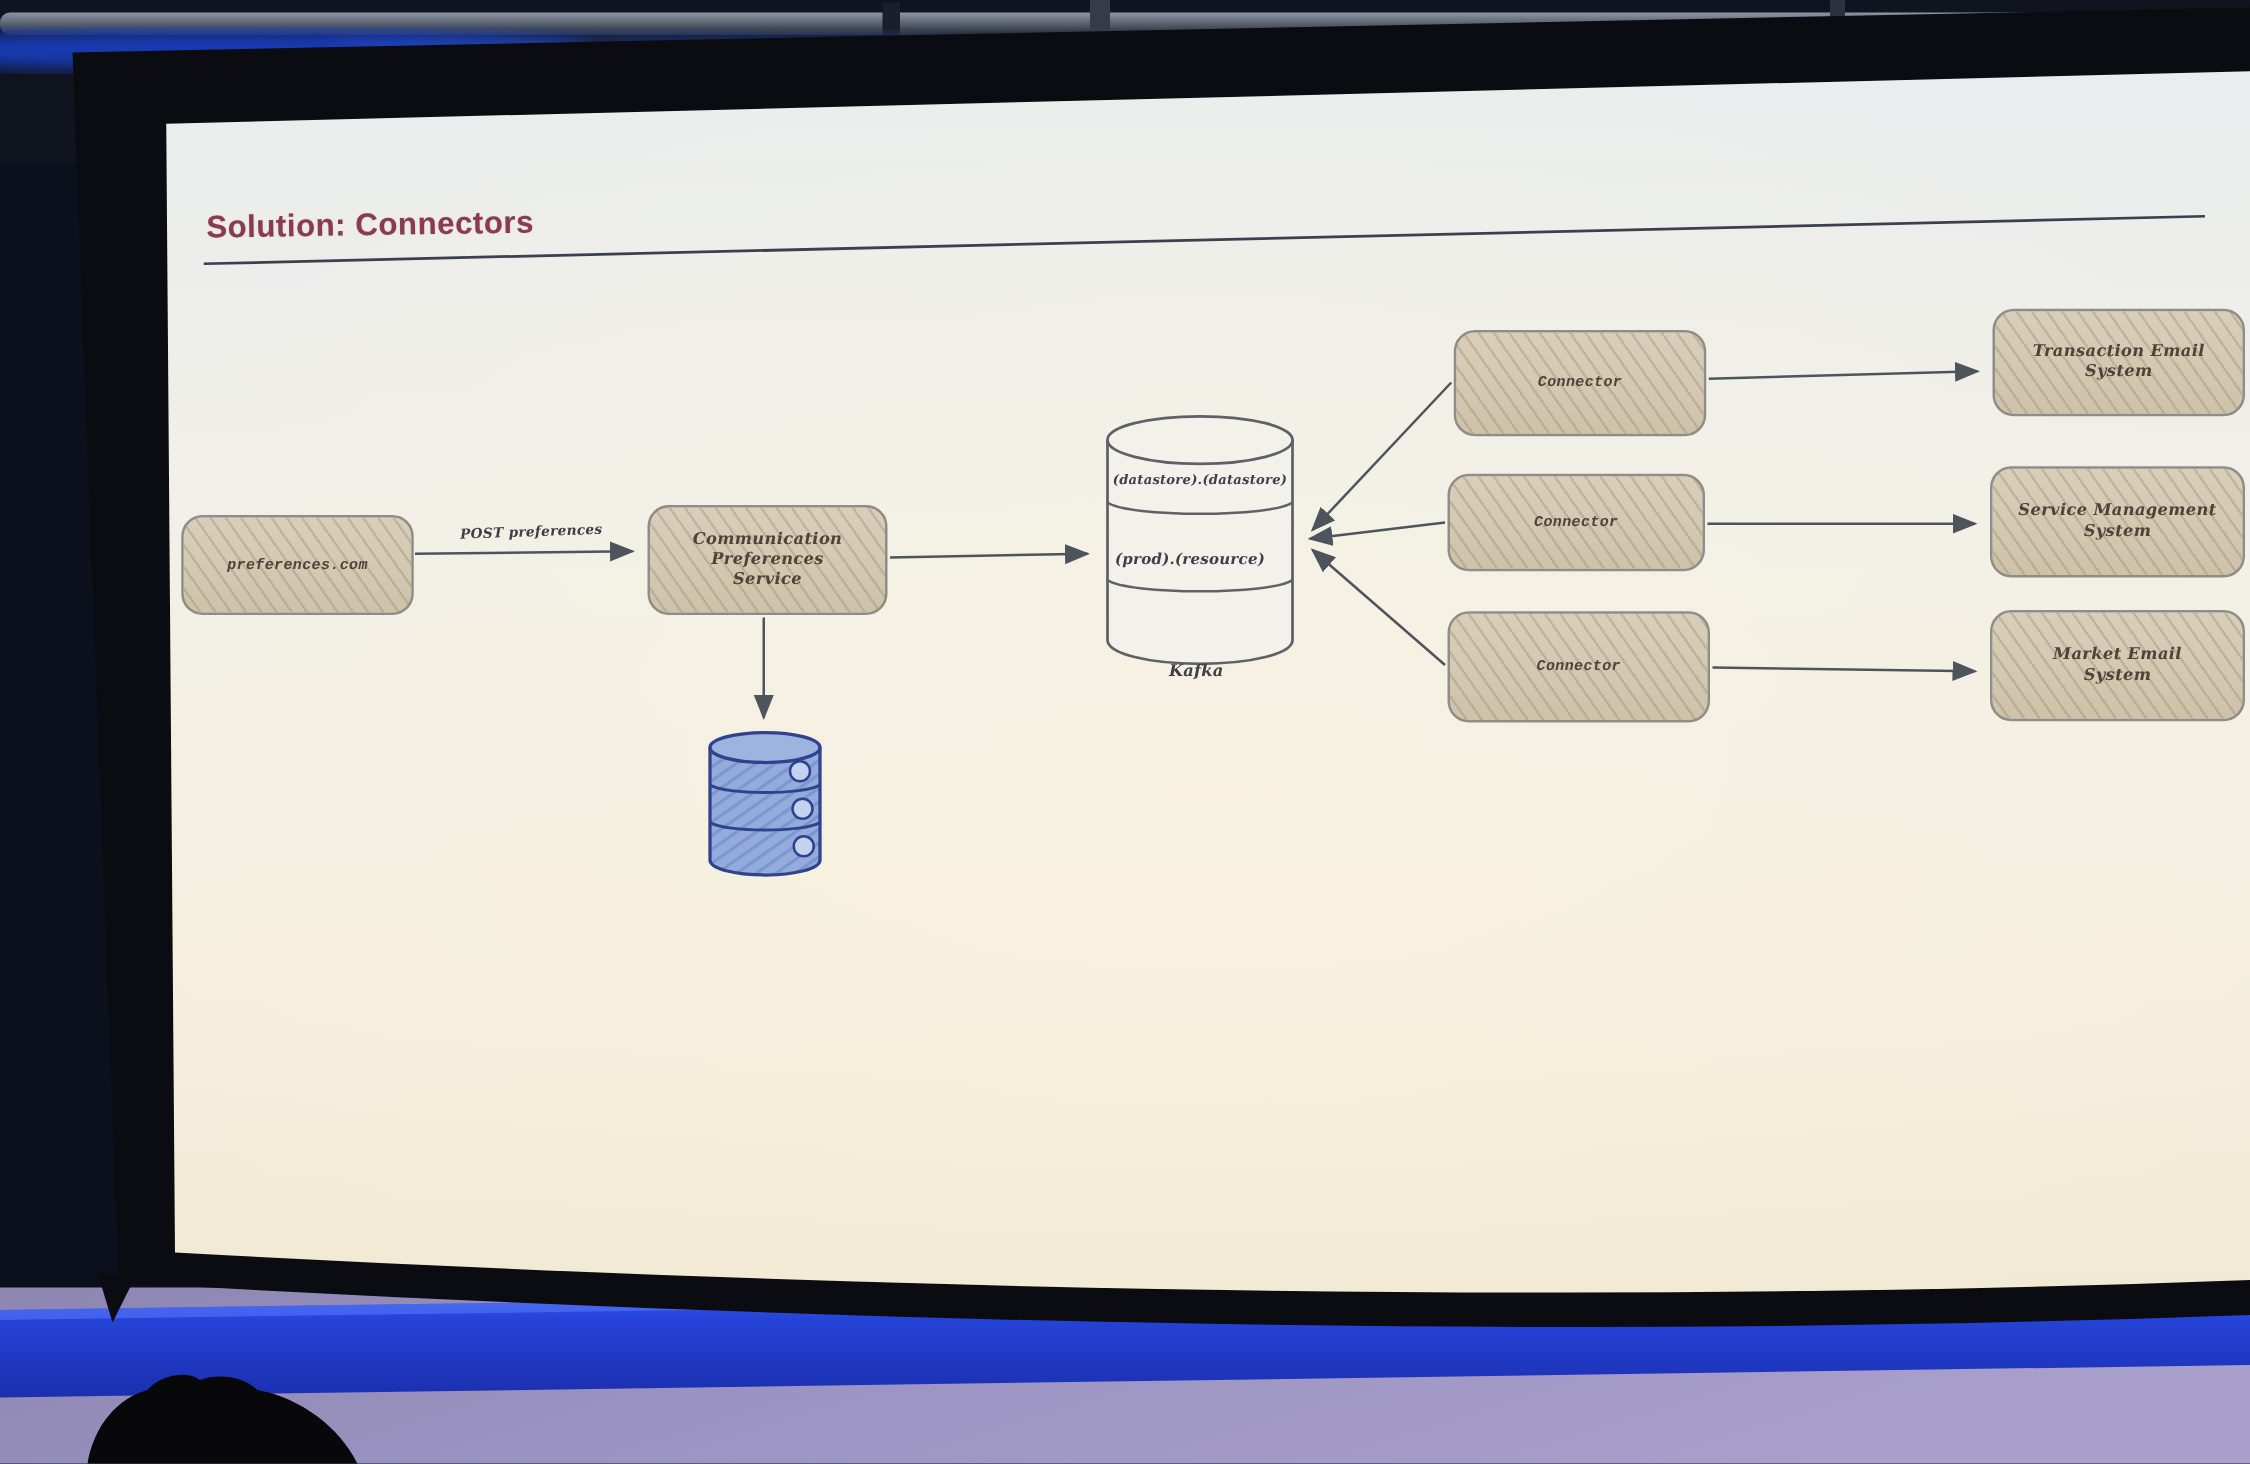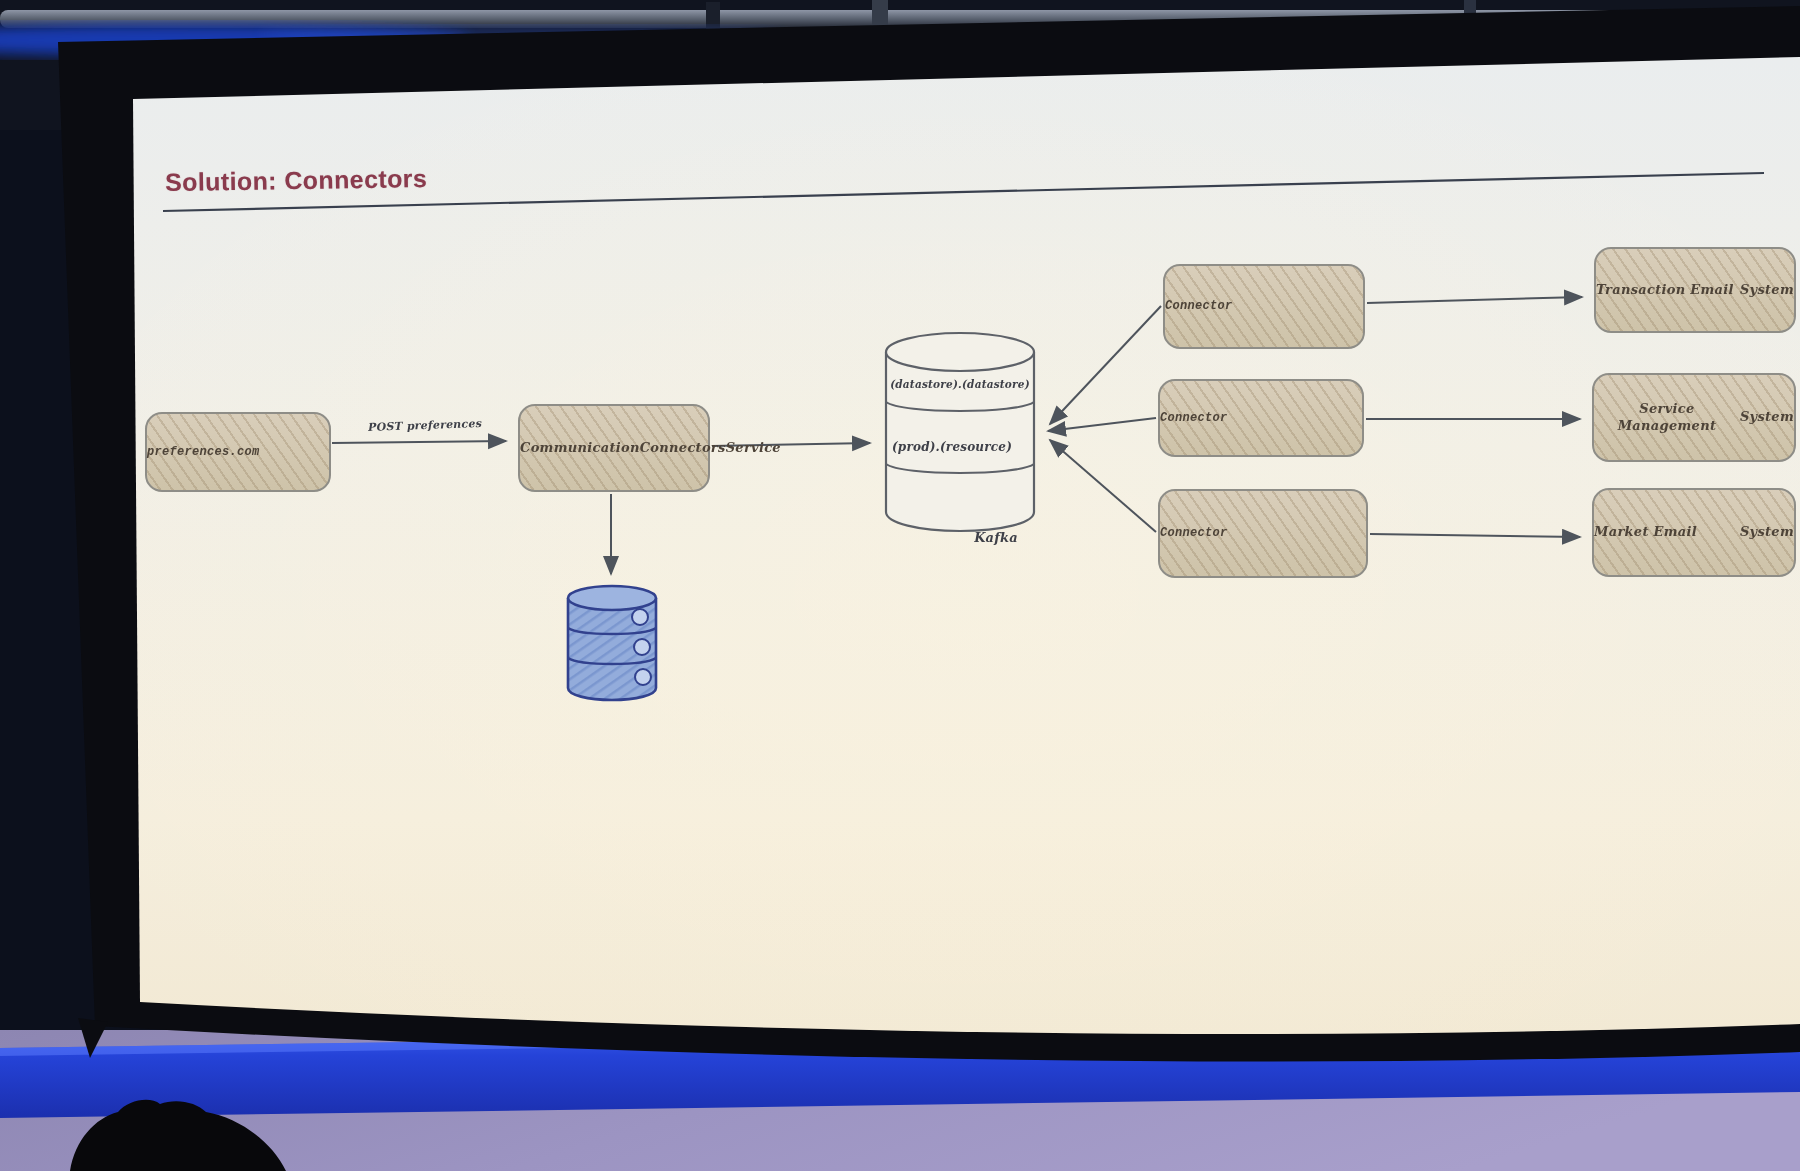--- a/index.html
+++ b/index.html
@@ -8,22 +8,22 @@
   #scene{position:absolute;left:0;top:0;}
 
   
   #slide{position:absolute;left:0;top:0;width:1772px;height:1171px;}
 
   .slide-title{position:absolute;left:165px;top:166px;
     font:bold 25px "Liberation Sans",sans-serif;
     color:var(--title,#8a3b4d);letter-spacing:.4px;
     text-shadow:0 0 1px rgba(138,59,77,.35);transform:rotate(-0.9deg);}
 
-  .node{position:absolute;display:flex;flex-direction:row;align-items:center;
-    justify-content:space-between;text-align:center;box-sizing:border-box;
+  .node{position:absolute;display:flex;flex-direction:column;align-items:center;
+    justify-content:center;text-align:center;box-sizing:border-box;
     border:2px solid var(--box-border,#8e8d87);border-radius:17px;
     background-image:
       repeating-linear-gradient(55deg, rgba(146,125,94,.30) 0 2px, rgba(0,0,0,0) 2px 10px),
       linear-gradient(#d9ceba,#cec3a9);
     color:var(--ink,#4d4338);
     font:italic bold 13px "DejaVu Serif",serif;line-height:1.25;letter-spacing:.3px;}
   .node span{display:block;}
 
   .hand{position:absolute;color:#3e4048;text-align:center;
     font:italic bold 11px "DejaVu Serif",serif;letter-spacing:.2px;}
@@ -137,27 +137,27 @@
     </svg>
 
     <div class="node small" style="left:145px;top:412px;width:186px;height:80px">
       <span>preferences.com</span>
     </div>
 
     <div class="hand" style="left:345px;top:419px;width:160px;transform:rotate(-2deg)">POST preferences</div>
 
     <div class="node" style="left:518px;top:404px;width:192px;height:88px">
       <span>Communication</span>
-      <span>Connectors</span>
+      <span>Preferences</span>
       <span>Service</span>
     </div>
 
     <div class="hand" style="left:885px;top:378px;width:150px;font-size:10.5px">(datastore).(datastore)</div>
     <div class="hand" style="left:882px;top:440px;width:140px;font-size:12px">(prod).(resource)</div>
-    <div class="hand" style="left:946px;top:530px;width:100px;font-size:13px">Kafka</div>
+    <div class="hand" style="left:907px;top:530px;width:100px;font-size:13px">Kafka</div>
 
     <div class="node small" style="left:1163px;top:264px;width:202px;height:85px">
       <span>Connector</span>
     </div>
     <div class="node small" style="left:1158px;top:379px;width:206px;height:78px">
       <span>Connector</span>
     </div>
     <div class="node small" style="left:1158px;top:489px;width:210px;height:89px">
       <span>Connector</span>
     </div>

